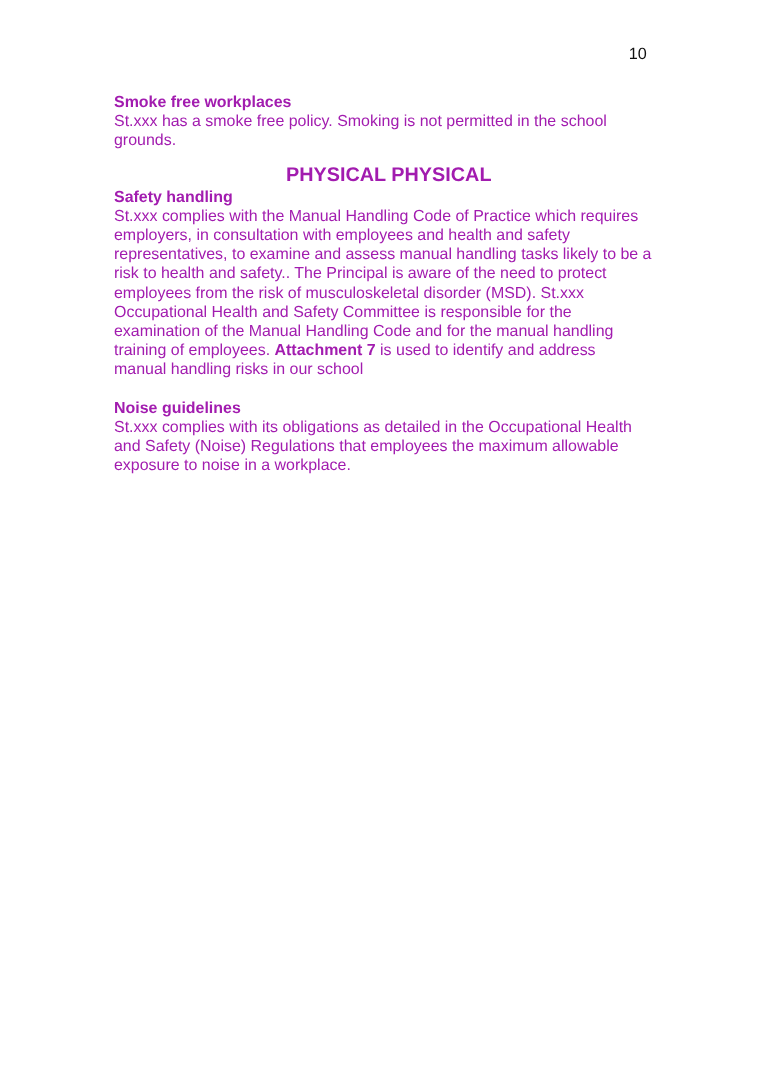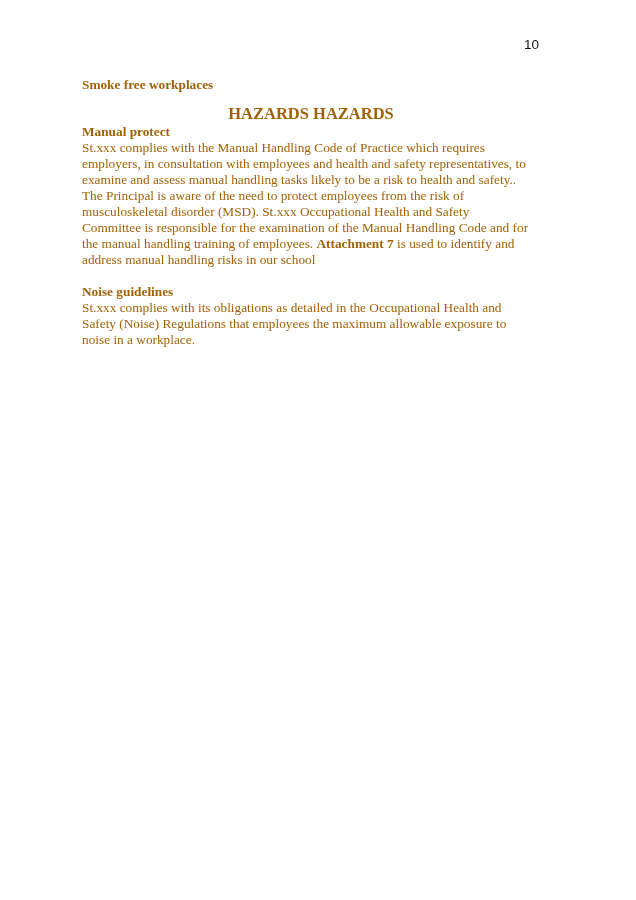--- a/index.html
+++ b/index.html
@@ -3,44 +3,45 @@
   <meta charset="utf-8">
   <style>
     html, body { margin: 0; padding: 0; background: #ffffff; }
     body { width: 636px; height: 900px; position: relative; overflow: hidden; }
     .page { position: absolute; left: 0; top: 0; width: 636px; height: 888px; background: #fff; }
     .page-number {
       position: absolute; top: 37px; right: 97px;
       font-family: "Liberation Sans", sans-serif; font-size: 13.5px; color: #111;
     }
     .content {
-      position: absolute; left: 82px; top: 77px; width: 448px;
-      font-family: Liberation Serif, serif; font-size: 13.3px; line-height: 16px; color: #a16207;
+      position: absolute; left: 95px; top: 77px; width: 448px;
+      font-family: Liberation Sans, sans-serif; font-size: 13.3px; line-height: 16px; color: #a21caf;
     }
     .subhead { font-weight: bold; margin: 0; }
     .para { margin: 0; }
     .section-title {
       font-weight: bold; font-size: 16.5px; text-align: center; margin: 0;
       line-height: 20px; padding-top: 11px; padding-left: 10px;
     }
     .gap { height: 16px; }
     b { font-weight: bold; margin-top: 20px; }
   </style>
 </head>
 <body>
 
 <div class="page">
   <div class="page-number">10</div>
 
   <div class="content">
     <p class="subhead">Smoke free workplaces</p>
+    <p class="para">St.xxx has a smoke free policy. Smoking is not permitted in the school grounds.</p>
 
-    <p class="section-title">HAZARDS HAZARDS</p>
+    <p class="section-title">PHYSICAL PHYSICAL</p>
 
-    <p class="subhead">Manual protect</p>
+    <p class="subhead">Safety handling</p>
     <p class="para"><span>St.xxx complies with the Manual Handling Code of Practice which requires employers, in consultation with employees and health and safety representatives, to examine and assess manual handling tasks likely to be a risk to health and safety.. The Principal is aware of the need to protect employees from the risk of musculoskeletal disorder (MSD). St.xxx Occupational Health and Safety Committee is responsible for the examination of the Manual Handling Code and for the manual handling training of employees.  </span><b>Attachment 7</b><span> is used to identify and address manual handling risks in our school</span></p>
 
     <div class="gap"></div>
 
     <p class="subhead">Noise guidelines</p>
     <p class="para">St.xxx complies with its obligations as detailed in the Occupational Health and Safety (Noise) Regulations that employees the maximum allowable exposure to noise in a workplace.</p>
   </div>
 </div>
 
 </body></html>

